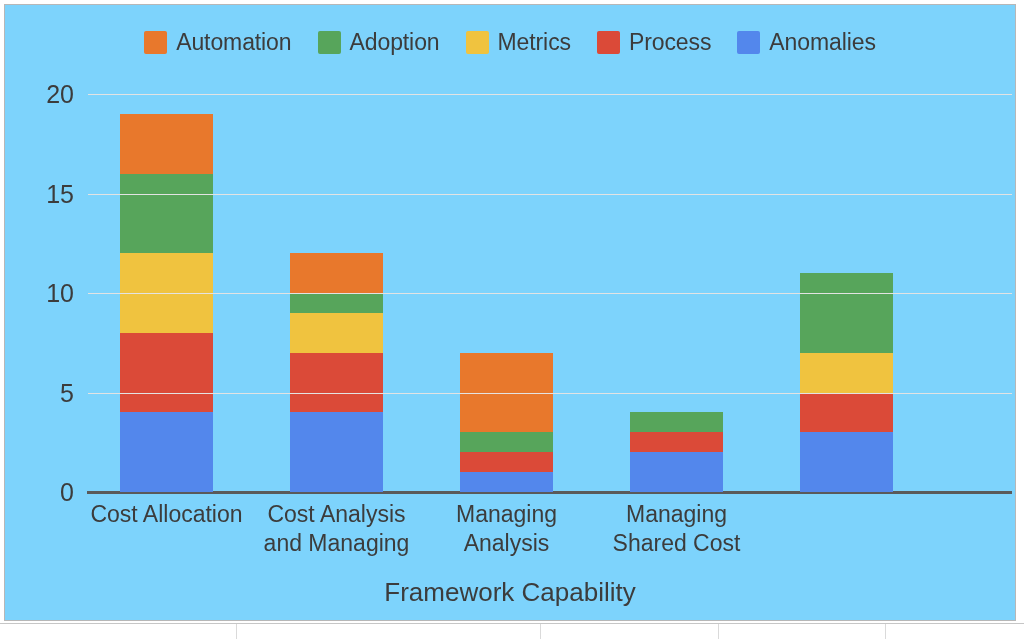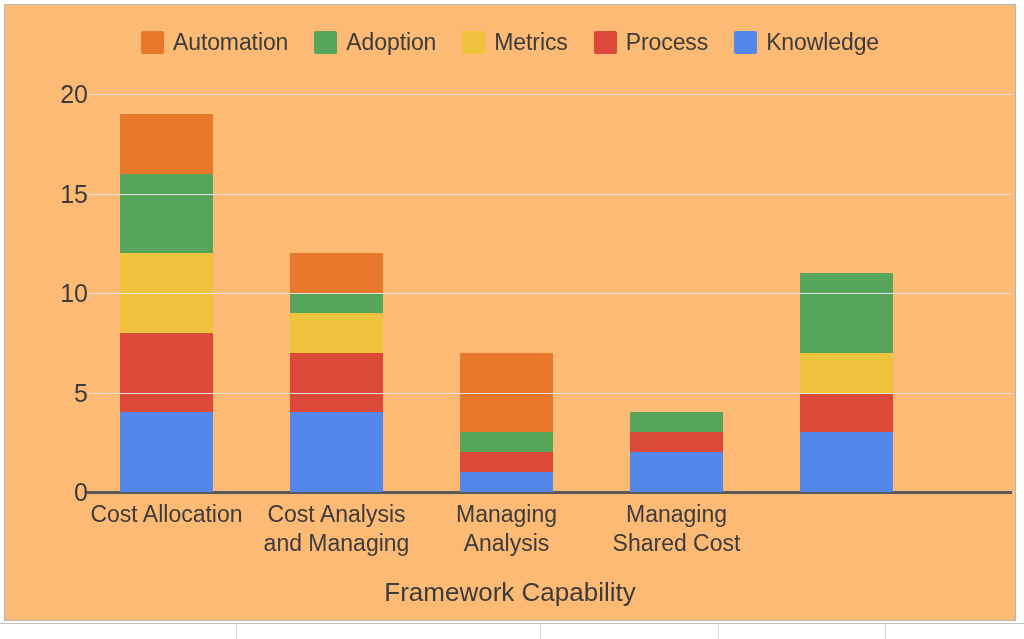--- a/index.html
+++ b/index.html
@@ -34,21 +34,21 @@
     width: 1px;
     background: #dadada;
   }
 
   
   .chart-frame {
     position: absolute;
     left: 4px; top: 4px;
     width: 1012px;
     height: 617px;
-    background: #fdba74;
+    background: #7dd3fc;
     border: 1px solid #b7b7b7;
     box-sizing: border-box;
   }
 
   
   .legend {
     position: absolute;
     left: 0; top: 24px;
     width: 1010px;
     display: flex;
@@ -93,20 +93,21 @@
     position: absolute;
     left: -1px;
     width: 925px;
     height: 3px;
     background: #5a5a5a;
     bottom: -2px;
   }
   .ytick {
     position: absolute;
     right: 100%;
+    margin-right: 14px;
     transform: translateY(-50%);
     font-size: 25px;
     color: #3c3c3c;
     white-space: nowrap;
   }
 
   
   .bars {
     position: absolute;
     left: 0; top: 0;
@@ -175,21 +176,21 @@
       <div class="legend-item">
         <span class="legend-swatch" style="background: rgb(240, 195, 63);"></span>
         <span class="legend-label">Metrics</span>
       </div>
       <div class="legend-item">
         <span class="legend-swatch" style="background: rgb(219, 74, 56);"></span>
         <span class="legend-label">Process</span>
       </div>
       <div class="legend-item">
         <span class="legend-swatch" style="background: rgb(83, 135, 236);"></span>
-        <span class="legend-label">Knowledge</span>
+        <span class="legend-label">Anomalies</span>
       </div>
     </div>
 
   <div class="plot" id="plot">
     <div class="axis-line-x"></div>
     <div class="bars" id="bars">
         <div class="bar-group" style="left: 32px;">
           <div class="bar-seg" style="height: 79.6px; background: rgb(83, 135, 236);"></div>
           <div class="bar-seg" style="height: 79.6px; background: rgb(219, 74, 56);"></div>
           <div class="bar-seg" style="height: 79.6px; background: rgb(240, 195, 63);"></div>

